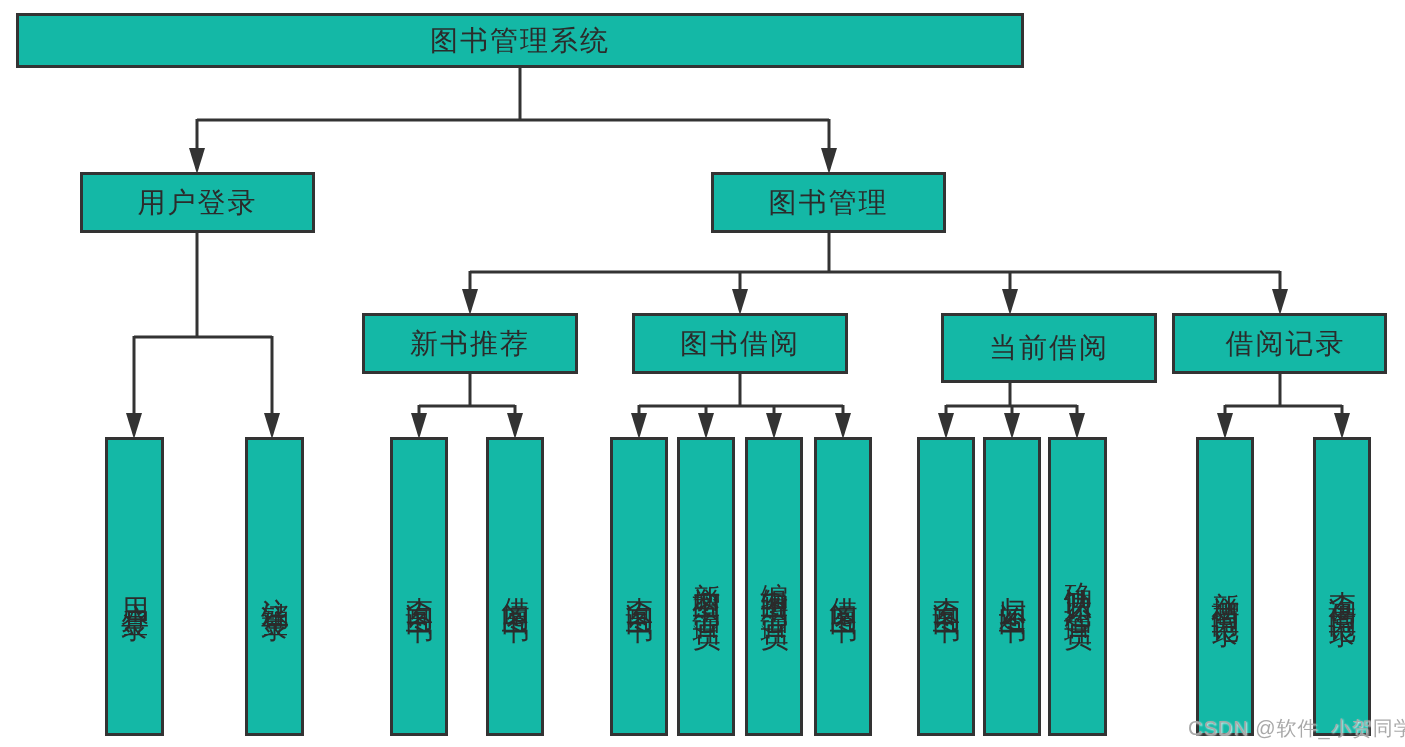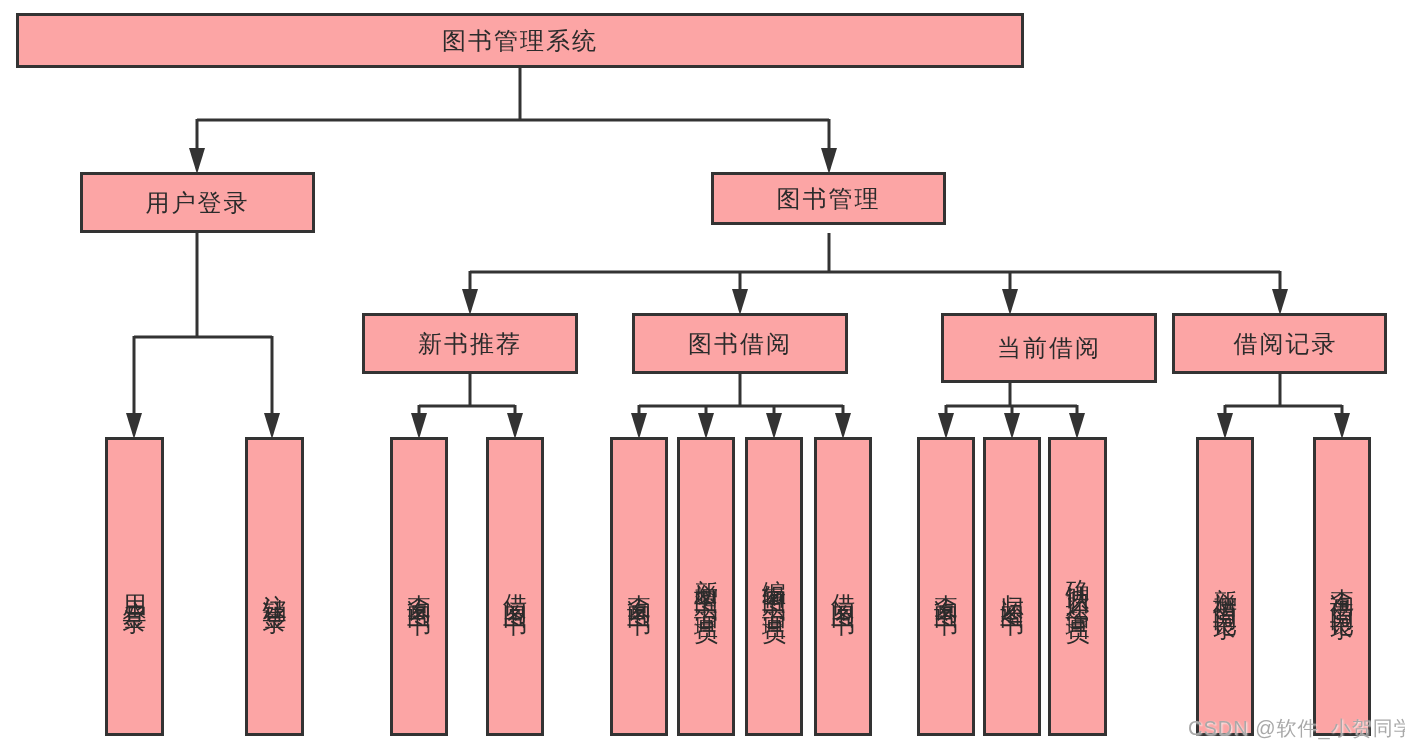--- a/index.html
+++ b/index.html
@@ -13,26 +13,26 @@
   }
   .connectors {
     position: absolute;
     left: 0; top: 0;
     width: 1405px; height: 747px;
   }
   .node {
     position: absolute;
     box-sizing: border-box;
     border: 3px solid #333333;
-    background: #fca5a5;
+    background: #14b8a6;
     display: flex;
     align-items: center;
     justify-content: center;
     color: #2b2b2b;
-    font-size: 24px;
+    font-size: 28px;
     line-height: 1;
     text-align: center;
   }
   .node.h span { letter-spacing: 2px; white-space: nowrap; }
   .node.v span {
     writing-mode: vertical-rl;
     text-orientation: mixed;
     letter-spacing: 6px;
     white-space: nowrap;
   }
@@ -119,21 +119,21 @@
     </g>
   </svg>
 
   <div class="node h" style="left:16px; top:13px; width:1008px; height:55px;">
     <span>图书管理系统</span>
   </div>
 
   <div class="node h" style="left:80px; top:172px; width:235px; height:61px;">
     <span>用户登录</span>
   </div>
-  <div class="node h" style="left:711px; top:172px; width:235px; height:53px;align-items:center;">
+  <div class="node h" style="left:711px; top:172px; width:235px; height:61px;align-items:center;">
     <span>图书管理</span>
   </div>
 
   <div class="node h" style="left:632px; top:313px; width:216px; height:61px;">
     <span>图书借阅</span>
   </div>
   <div class="node h" style="left:362px; top:313px; width:216px; height:61px;">
     <span>新书推荐</span>
   </div>
   <div class="node h" style="left:941px; top:313px; width:216px; height:70px;">

